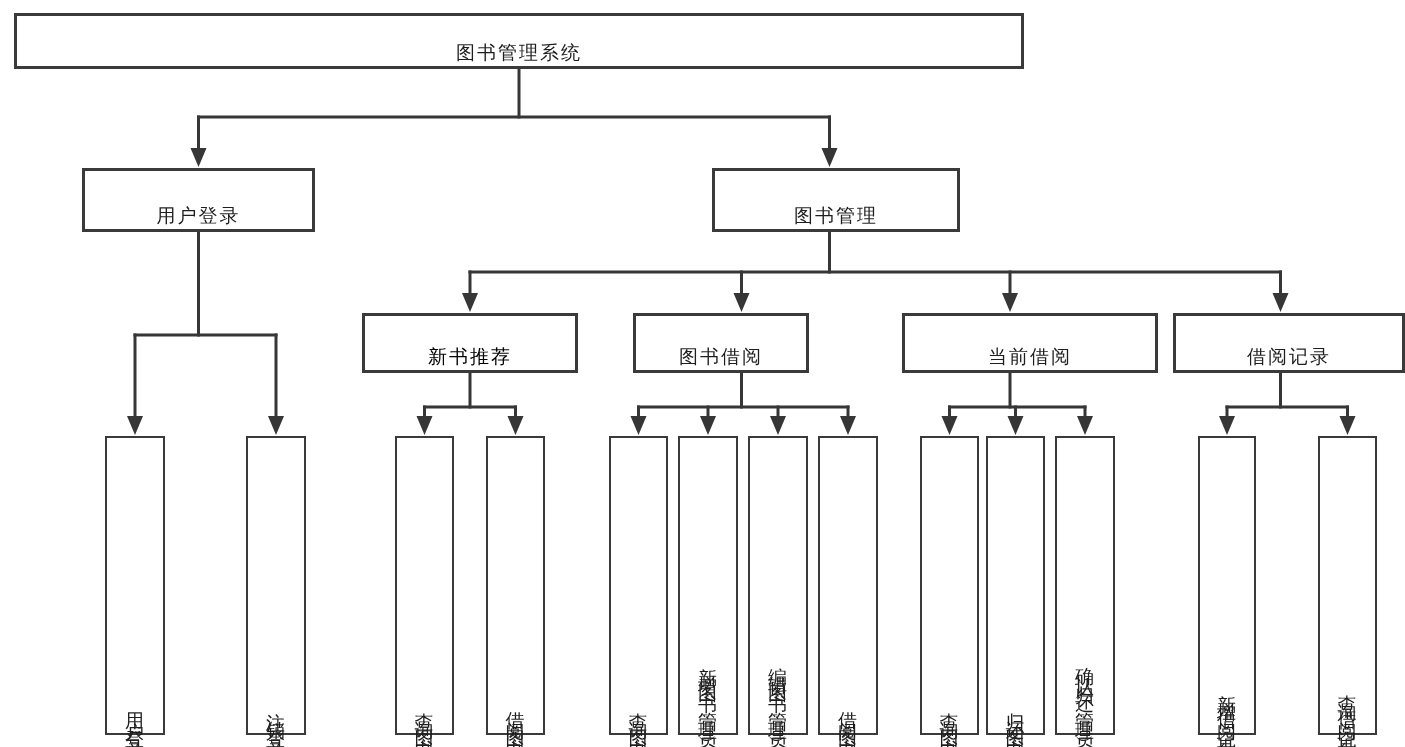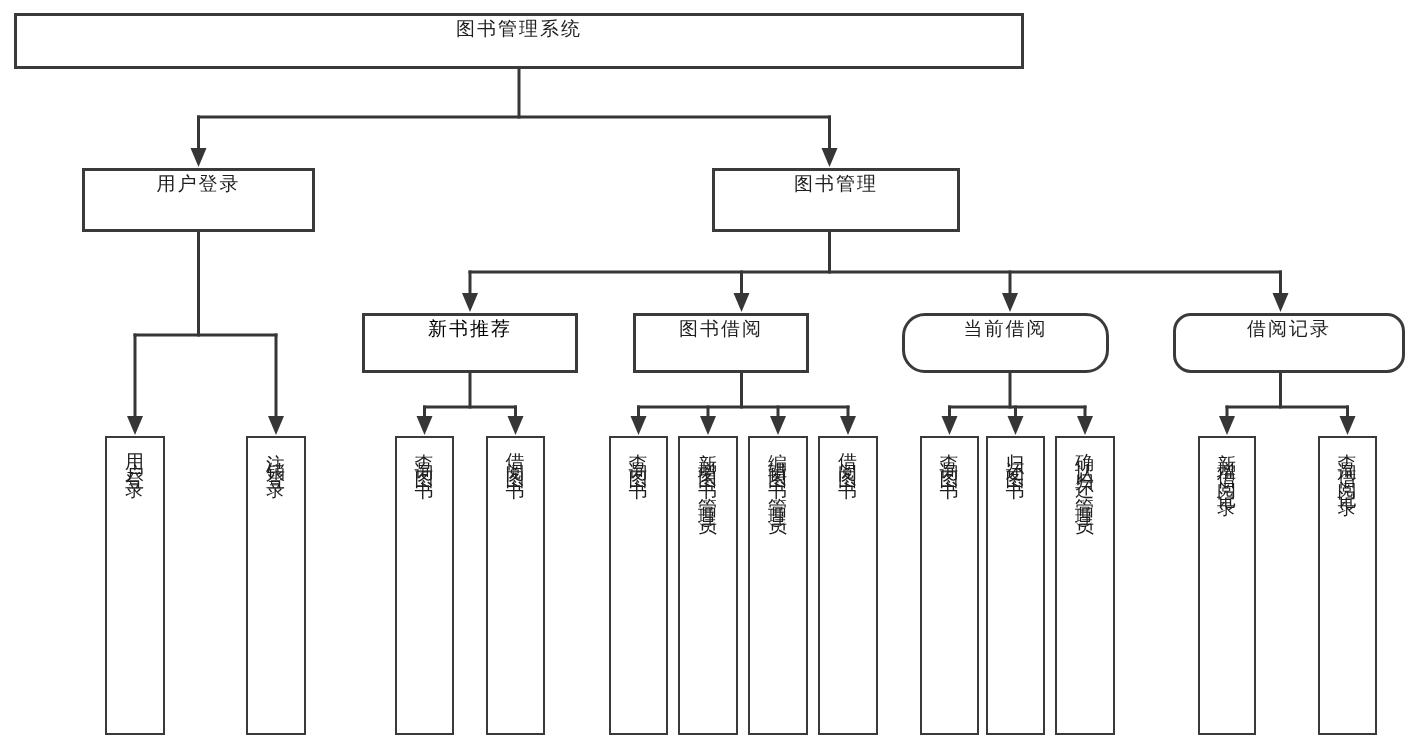--- a/index.html
+++ b/index.html
@@ -22,21 +22,21 @@
     width: 1405px;
     height: 747px;
     pointer-events: none;
   }
   .node {
     position: absolute;
     box-sizing: border-box;
     background: #ffffff;
     border: 3px solid #3a3a3a;
     display: flex;
-    align-items: flex-start;
+    align-items: flex-end;
     justify-content: center;
     color: #1e1e1e;
   }
   .node.h .label {
     font-size: 19px;
     letter-spacing: 2px;
     white-space: nowrap;
   }
   .node.v {
     border-width: 2px;
@@ -125,24 +125,24 @@
       </div>
       <div class="node h" style="left: 712px; top: 168px; width: 248px; height: 64px; border-color: rgb(58, 58, 58); color: rgb(30, 30, 30);">
         <span class="label">图书管理</span>
       </div>
       <div class="node h" style="left: 362px; top: 313px; width: 216px; height: 60px; border-color: rgb(58, 58, 58); color: #000000;">
         <span class="label">新书推荐</span>
       </div>
       <div class="node h" style="left: 633px; top: 313px; width: 176px; height: 60px; border-color: rgb(58, 58, 58); color: rgb(30, 30, 30);">
         <span class="label">图书借阅</span>
       </div>
-      <div class="node h" style="left: 902px; top: 313px; width: 207px; height: 60px; border-color: rgb(58, 58, 58); color: rgb(30, 30, 30); border-radius: 23px;">
+      <div class="node h" style="left: 902px; top: 313px; width: 256px; height: 60px; border-color: rgb(58, 58, 58); color: rgb(30, 30, 30);">
         <span class="label">当前借阅</span>
       </div>
-      <div class="node h" style="left: 1173px; top: 313px; width: 232px; height: 60px; border-color: rgb(58, 58, 58); color: rgb(30, 30, 30); border-radius: 18px;">
+      <div class="node h" style="left: 1173px; top: 313px; width: 232px; height: 60px; border-color: rgb(58, 58, 58); color: rgb(30, 30, 30);">
         <span class="label">借阅记录</span>
       </div>
       <div class="node v" style="left: 105px; top: 436px; width: 60px; height: 299px; border-color: rgb(58, 58, 58); color: rgb(30, 30, 30);">
         <span class="label">用户登录</span>
       </div>
       <div class="node v" style="left: 246px; top: 436px; width: 60px; height: 299px; border-color: rgb(58, 58, 58); color: rgb(30, 30, 30);">
         <span class="label">注销登录</span>
       </div>
       <div class="node v" style="left: 395px; top: 436px; width: 59px; height: 299px; border-color: rgb(58, 58, 58); color: rgb(30, 30, 30);">
         <span class="label">查询图书</span>

